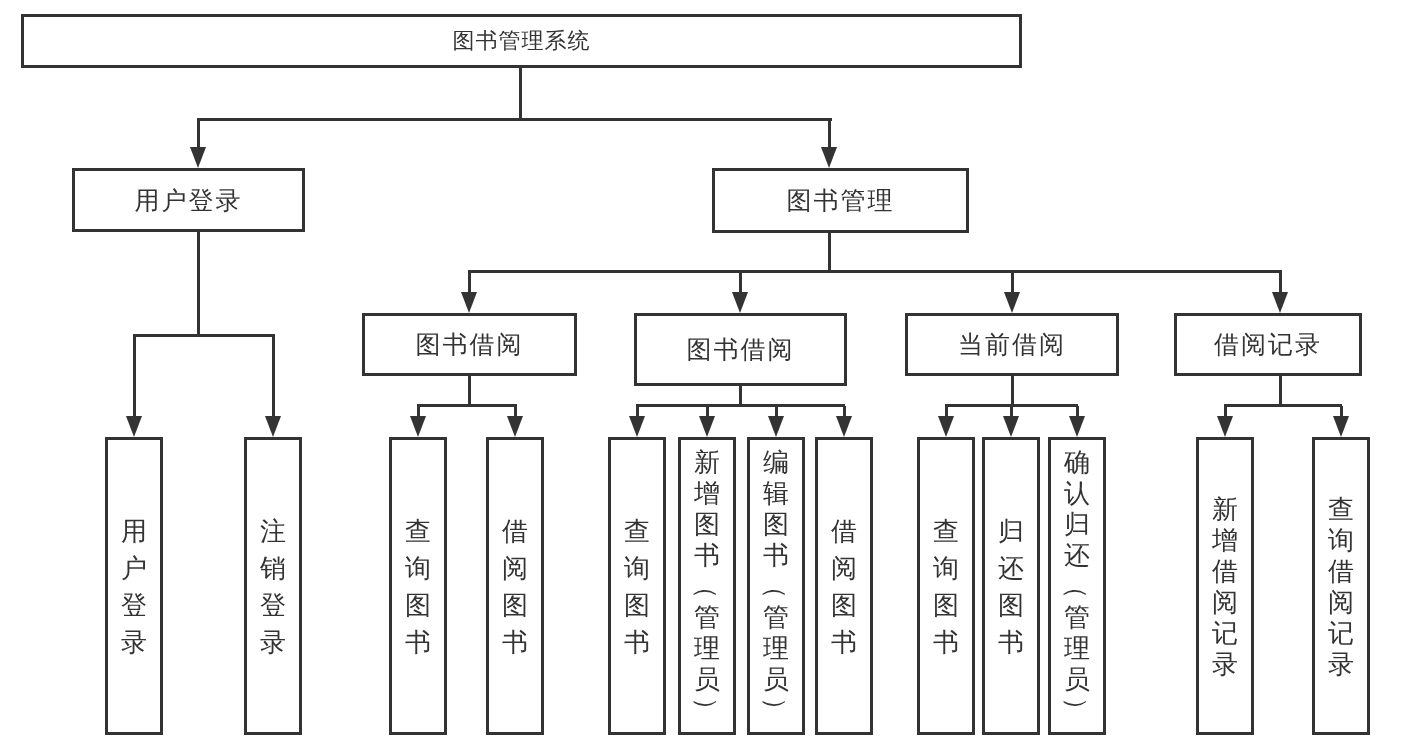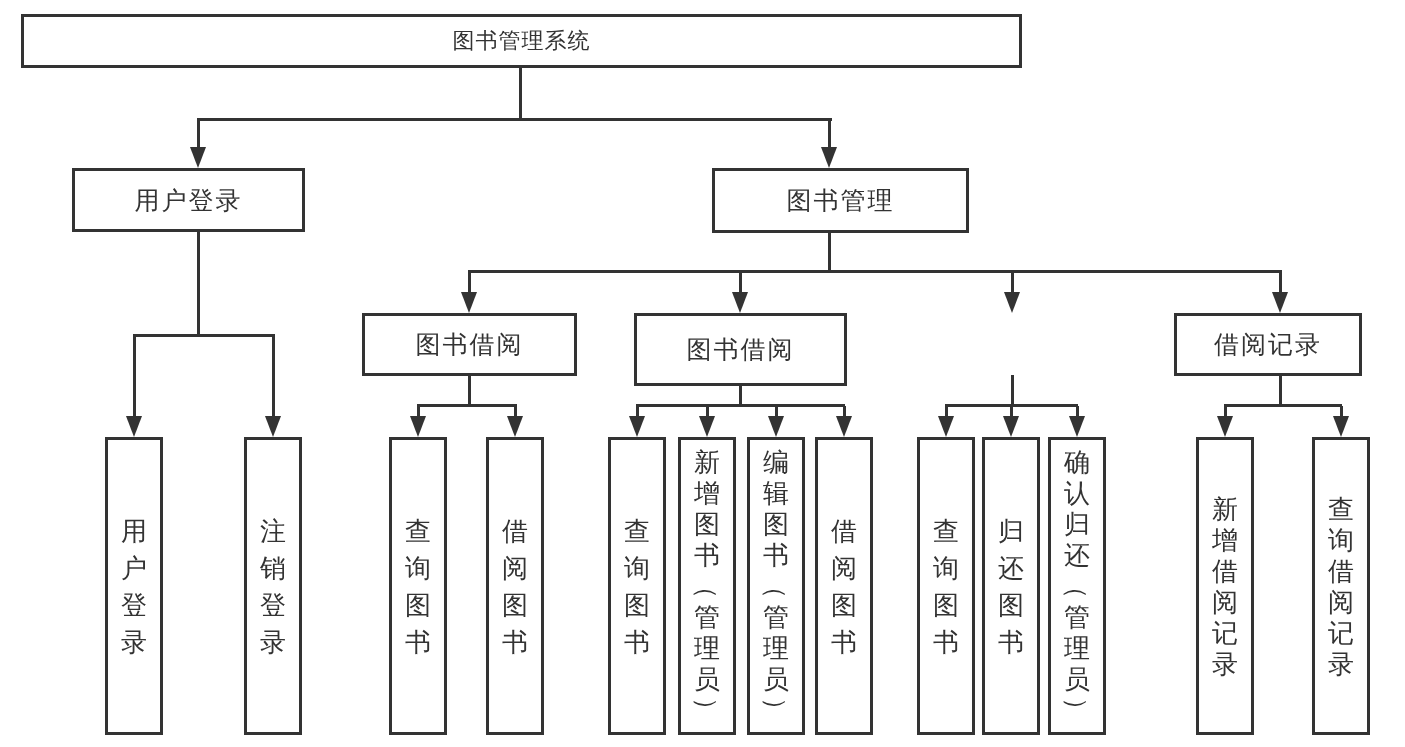--- a/index.html
+++ b/index.html
@@ -111,20 +111,23 @@
   <div class="box hbox" style="left:712px; top:168px; width:257px; height:65px;">
     <span>图书管理</span>
   </div>
 
   <div class="box hbox" style="left:362px; top:313px; width:215px; height:63px;">
     <span>图书借阅</span>
   </div>
   <div class="box hbox" style="left:634px; top:313px; width:213px; height:73px;">
     <span>图书借阅</span>
   </div>
+  <div class="box hbox" style="left:905px; top:313px; width:214px; height:63px;">
+    <span>当前借阅</span>
+  </div>
   <div class="box hbox" style="left:1174px; top:313px; width:188px; height:63px;">
     <span>借阅记录</span>
   </div>
 
   <div class="box leaf" style="left:105px;">
     <div class="vtext" style="gap: 11px;">
         <span>用</span>
         <span>户</span>
         <span>登</span>
         <span>录</span>

